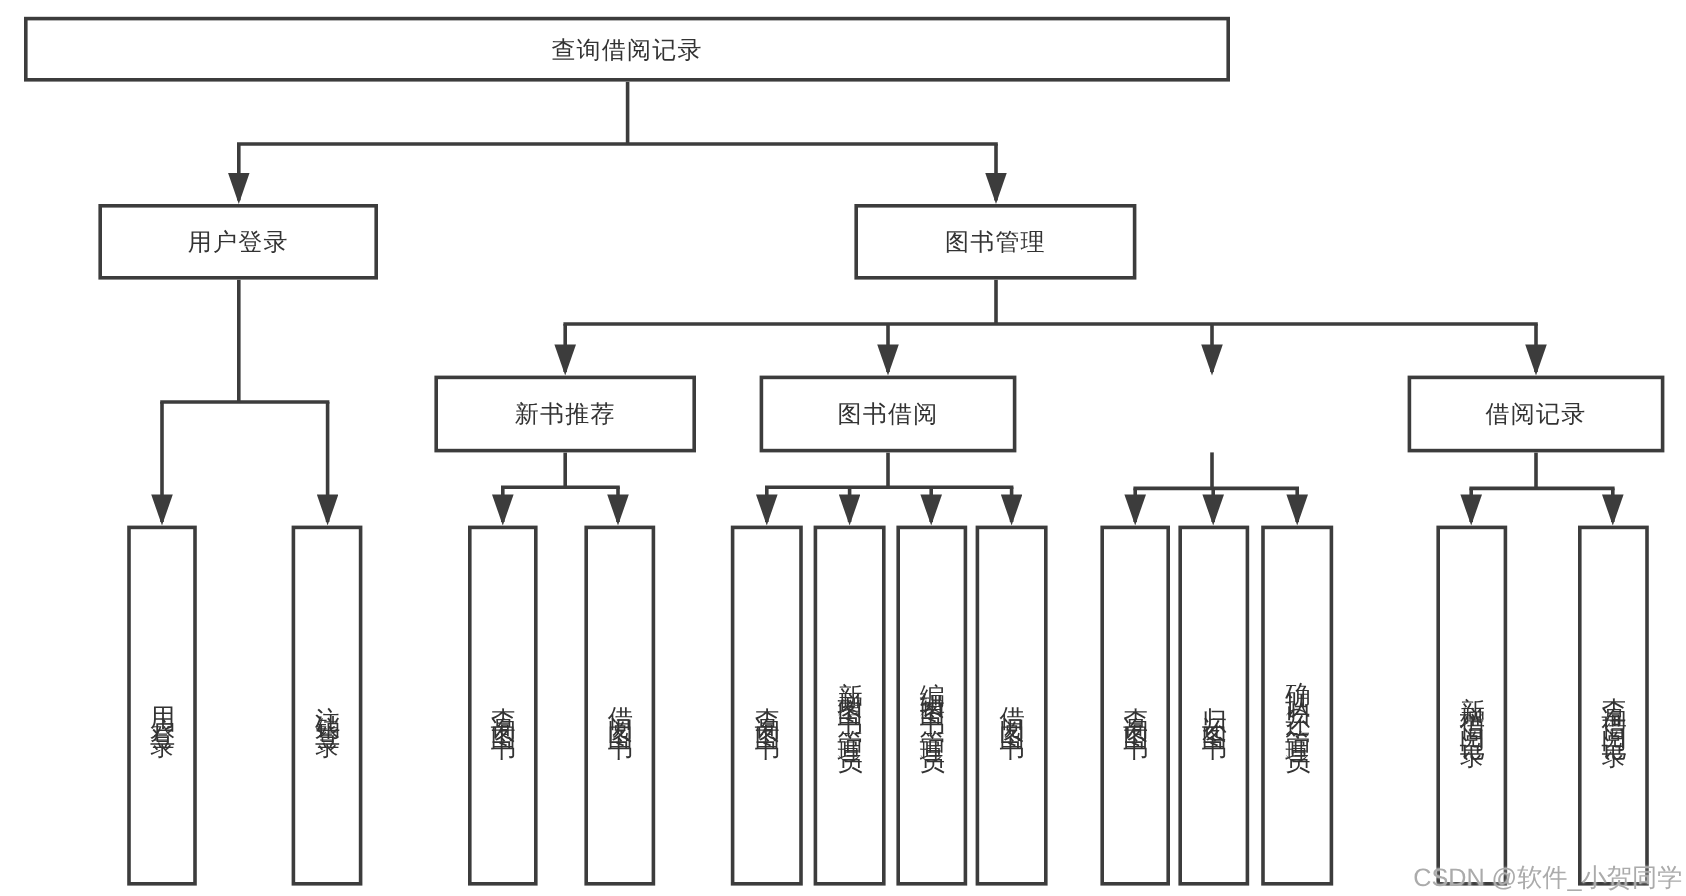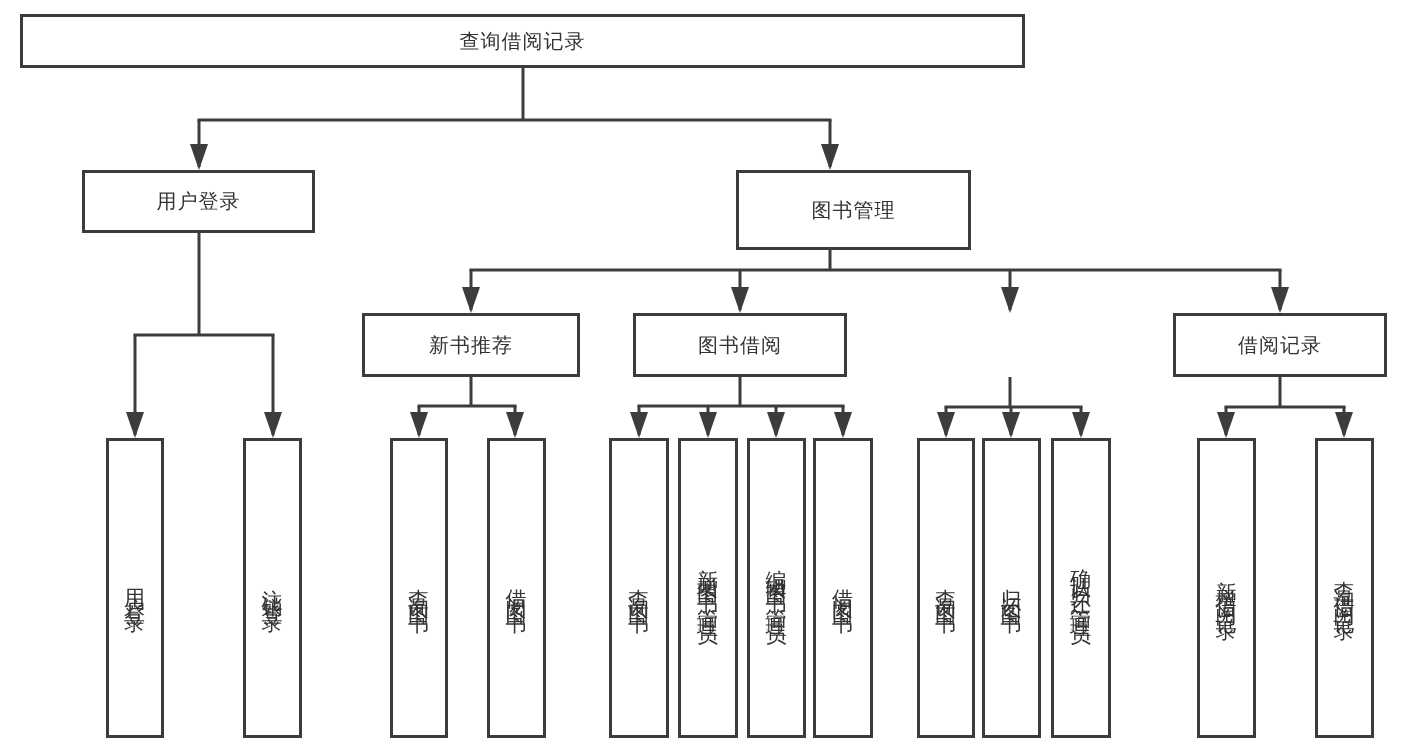--- a/index.html
+++ b/index.html
@@ -106,21 +106,21 @@
     </g>
   </svg>
 
   <div class="node" style="left:20px; top:14px; width:1005px; height:54px;">
     <span class="label">查询借阅记录</span>
   </div>
 
   <div class="node" style="left:82px; top:170px; width:233px; height:63px;">
     <span class="label">用户登录</span>
   </div>
-  <div class="node" style="left:712px; top:170px; width:235px; height:80px;margin-left:24px;">
+  <div class="node" style="left:712px; top:170px; width:235px; height:63px;">
     <span class="label">图书管理</span>
   </div>
 
   <div class="node" style="left:633px; top:313px; width:214px; height:64px;">
     <span class="label">图书借阅</span>
   </div>
   <div class="node" style="left:362px; top:313px; width:218px; height:64px;">
     <span class="label">新书推荐</span>
   </div>
   <div class="node" style="left:1173px; top:313px; width:214px; height:64px;">
@@ -164,14 +164,15 @@
     <span class="vtext">确认归还（管理员）</span>
   </div>
 
   <div class="node leaf" style="left:1197px; top:438px; width:59px; height:300px;">
     <span class="vtext">新增借阅记录</span>
   </div>
   <div class="node leaf" style="left:1315px; top:438px; width:59px; height:300px;">
     <span class="vtext">查询借阅记录</span>
   </div>
 
+  <div class="watermark">CSDN @软件_小贺同学</div>
 
 </div>
 
 </body></html>

